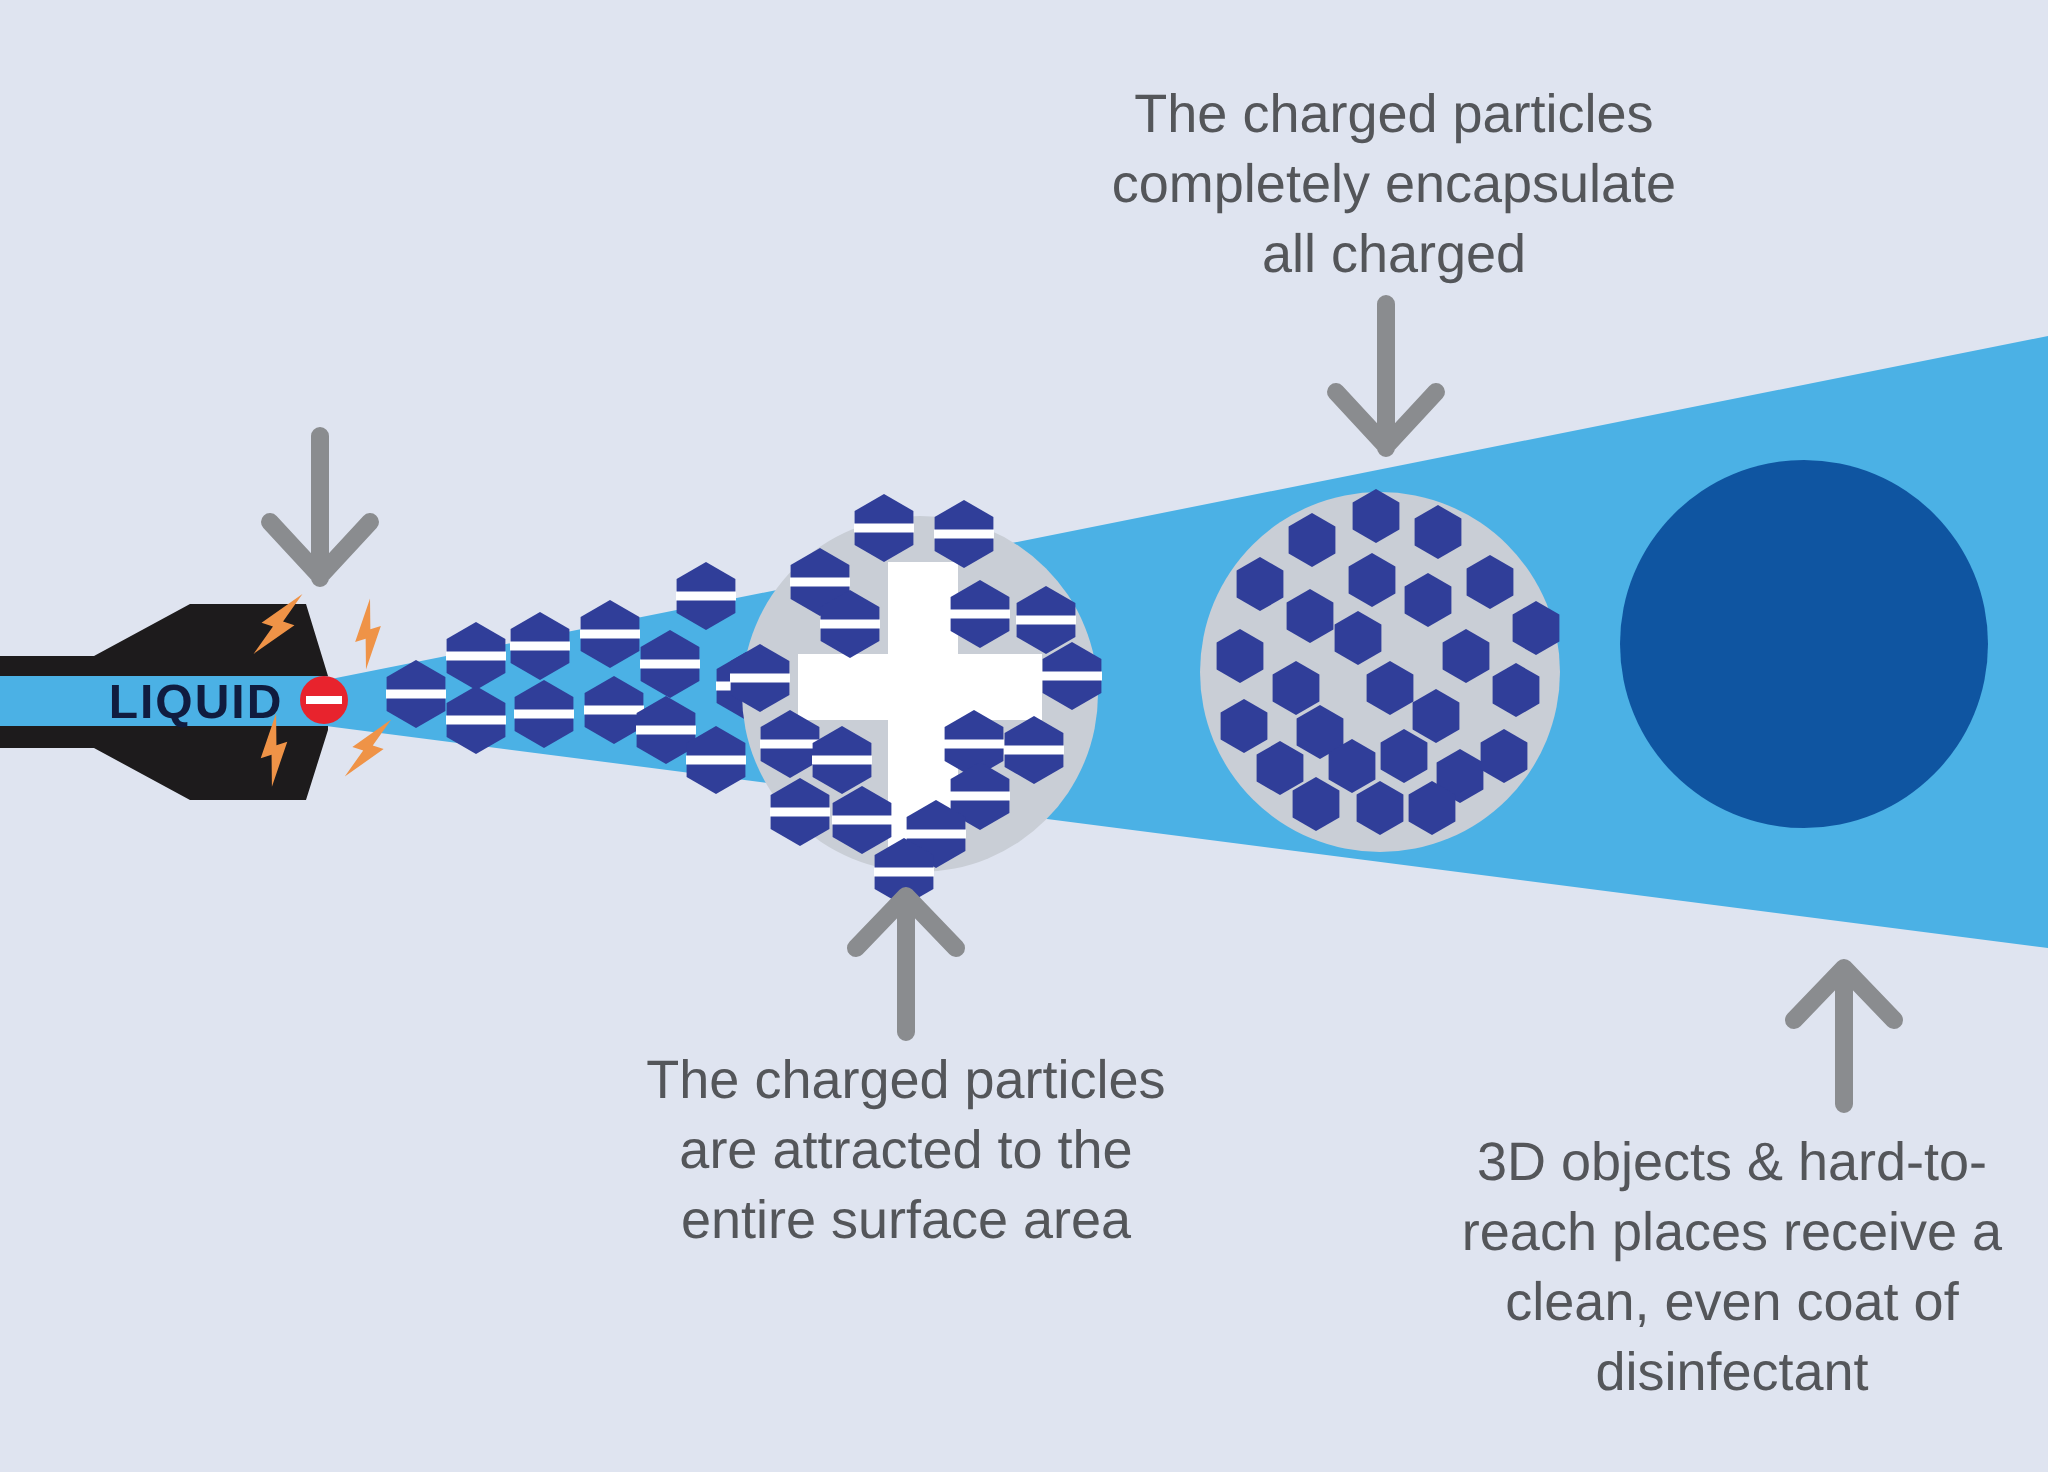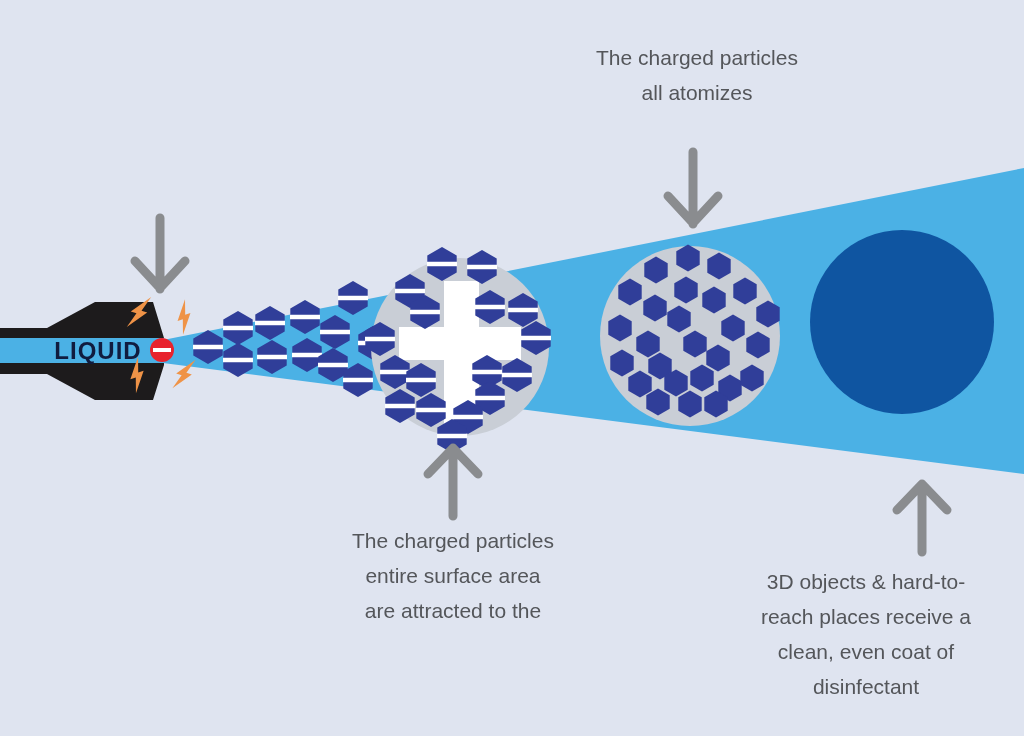--- a/index.html
+++ b/index.html
@@ -40,21 +40,21 @@
   .surface-dark{fill:var(--coated_blue);}
   .plus{fill:var(--stripe_white);}
   .hex{fill:var(--particle_navy);}
   .hex-stripe{stroke:var(--stripe_white);stroke-width:4.5;}
   .arrow{
     fill:none;stroke:var(--arrow_gray);stroke-width:9;
     stroke-linecap:round;stroke-linejoin:round;
   }
   .caption{
     position:absolute;text-align:center;
-    font-size:21px;line-height:35px;font-weight:400;
+    font-size:27px;line-height:35px;font-weight:400;
     color:var(--caption_gray);
   }
   .caption span{display:block;}
 </style>
 </head>
 <body>
 
 <div id="stage">
 
   <svg id="diagram-svg" width="1024" height="736" viewBox="0 0 1024 736" xmlns="http://www.w3.org/2000/svg">
@@ -182,27 +182,28 @@
     <path class="arrow" d="M693,152 L693,224 M668,196 L693,223 L718,196"></path>
     <path class="arrow" d="M453,516 L453,449 M428,474 L453,448 L478,474"></path>
     <path class="arrow" d="M922,552 L922,485 M897,510 L922,484 L947,510"></path>
   </svg>
 
   <div class="caption" style="left:5px;top:134px;width:360px;">
   </div>
 
   <div class="caption" style="left:507px;top:40px;width:380px;">
     <span>The charged particles</span>
-    <span>all atomizes</span>
+    <span>completely encapsulate</span>
+    <span>all charged</span>
   </div>
 
   <div class="caption" style="left:273px;top:523px;width:360px;">
     <span>The charged particles</span>
+    <span>are attracted to the</span>
     <span>entire surface area</span>
-    <span>are attracted to the</span>
   </div>
 
   <div class="caption" style="left:686px;top:564px;width:360px;">
     <span>3D objects &amp; hard-to-</span>
     <span>reach places receive a</span>
     <span>clean, even coat of</span>
     <span>disinfectant</span>
   </div>
 
 </div>

